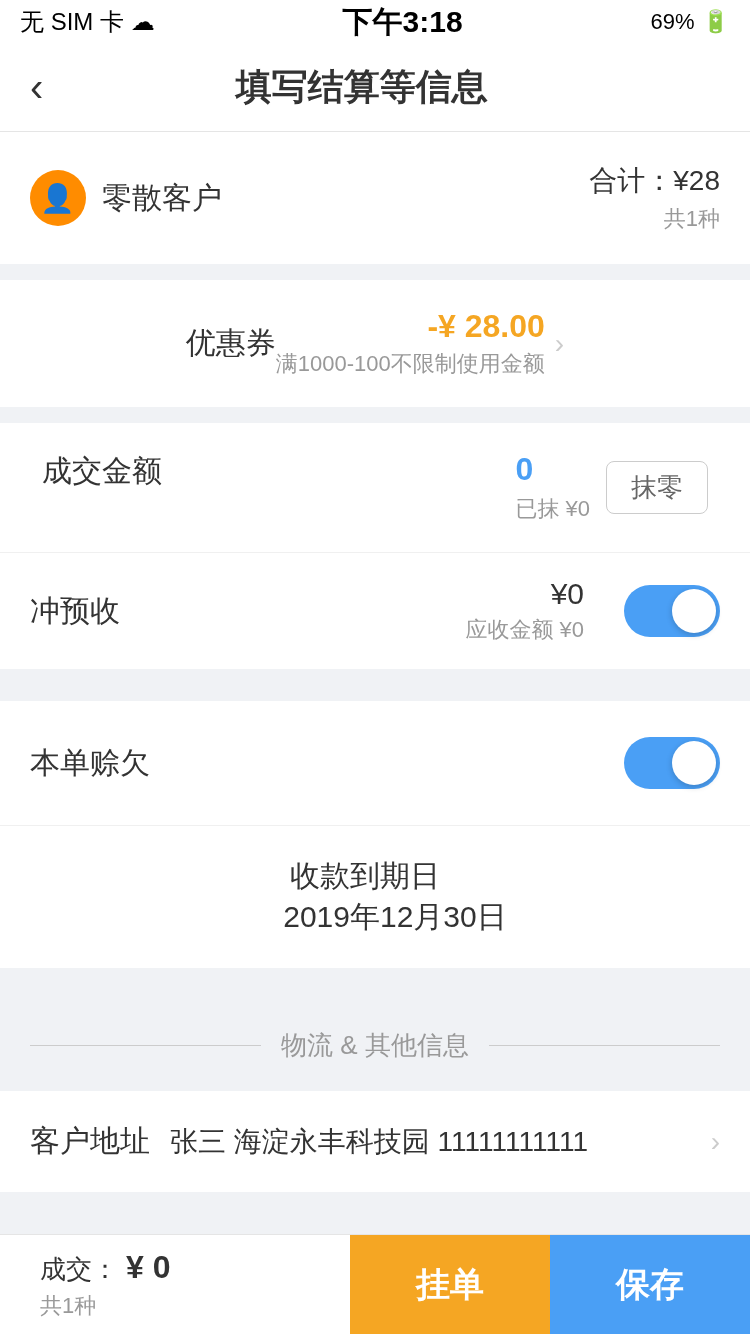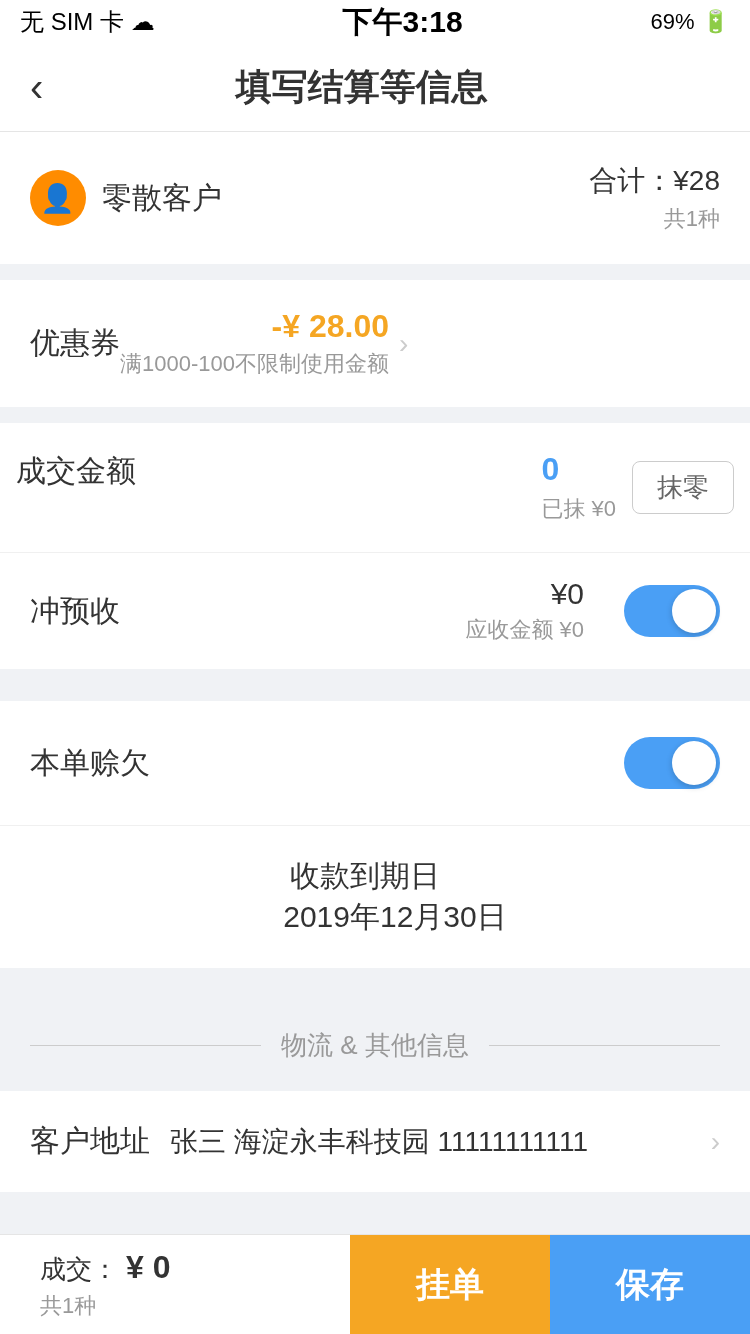--- a/index.html
+++ b/index.html
@@ -80,36 +80,36 @@
     .customer-total { font-size: 28px; color: #333; }
     .customer-count { font-size: 22px; color: #999; margin-top: 4px; }
     .row-label { font-size: 30px; color: #333; }
     .row-value { font-size: 30px; color: #333; text-align: right; }
     .row-sub { font-size: 22px; color: #999; text-align: right; margin-top: 4px; }
 
     
     .coupon-row {
       display: flex;
       align-items: center;
-      justify-content: flex-start;
+      justify-content: center;
       padding: 28px 30px;
       background: #fff;
       margin-top: 16px;
     }
     .coupon-right { text-align: right; }
     .coupon-amount { font-size: 32px; color: #f5a623; font-weight: 600; }
     .coupon-desc { font-size: 22px; color: #999; margin-top: 4px; }
     .chevron { color: #ccc; font-size: 28px; margin-left: 10px; }
 
     
     .amount-row {
       display: flex;
       align-items: flex-start;
       justify-content: space-between;
-      padding: 28px 16px;
+      padding: 28px 42px;
       background: #fff;
     }
     .amount-right { display: flex; align-items: center; gap: 16px; }
     .amount-value { font-size: 32px; color: #4a9ff5; font-weight: 600; }
     .amount-sub { font-size: 22px; color: #999; text-align: right; margin-top: 6px; }
 
     
     .round-btn {
       border: 1px solid #ccc;
       border-radius: 8px;

